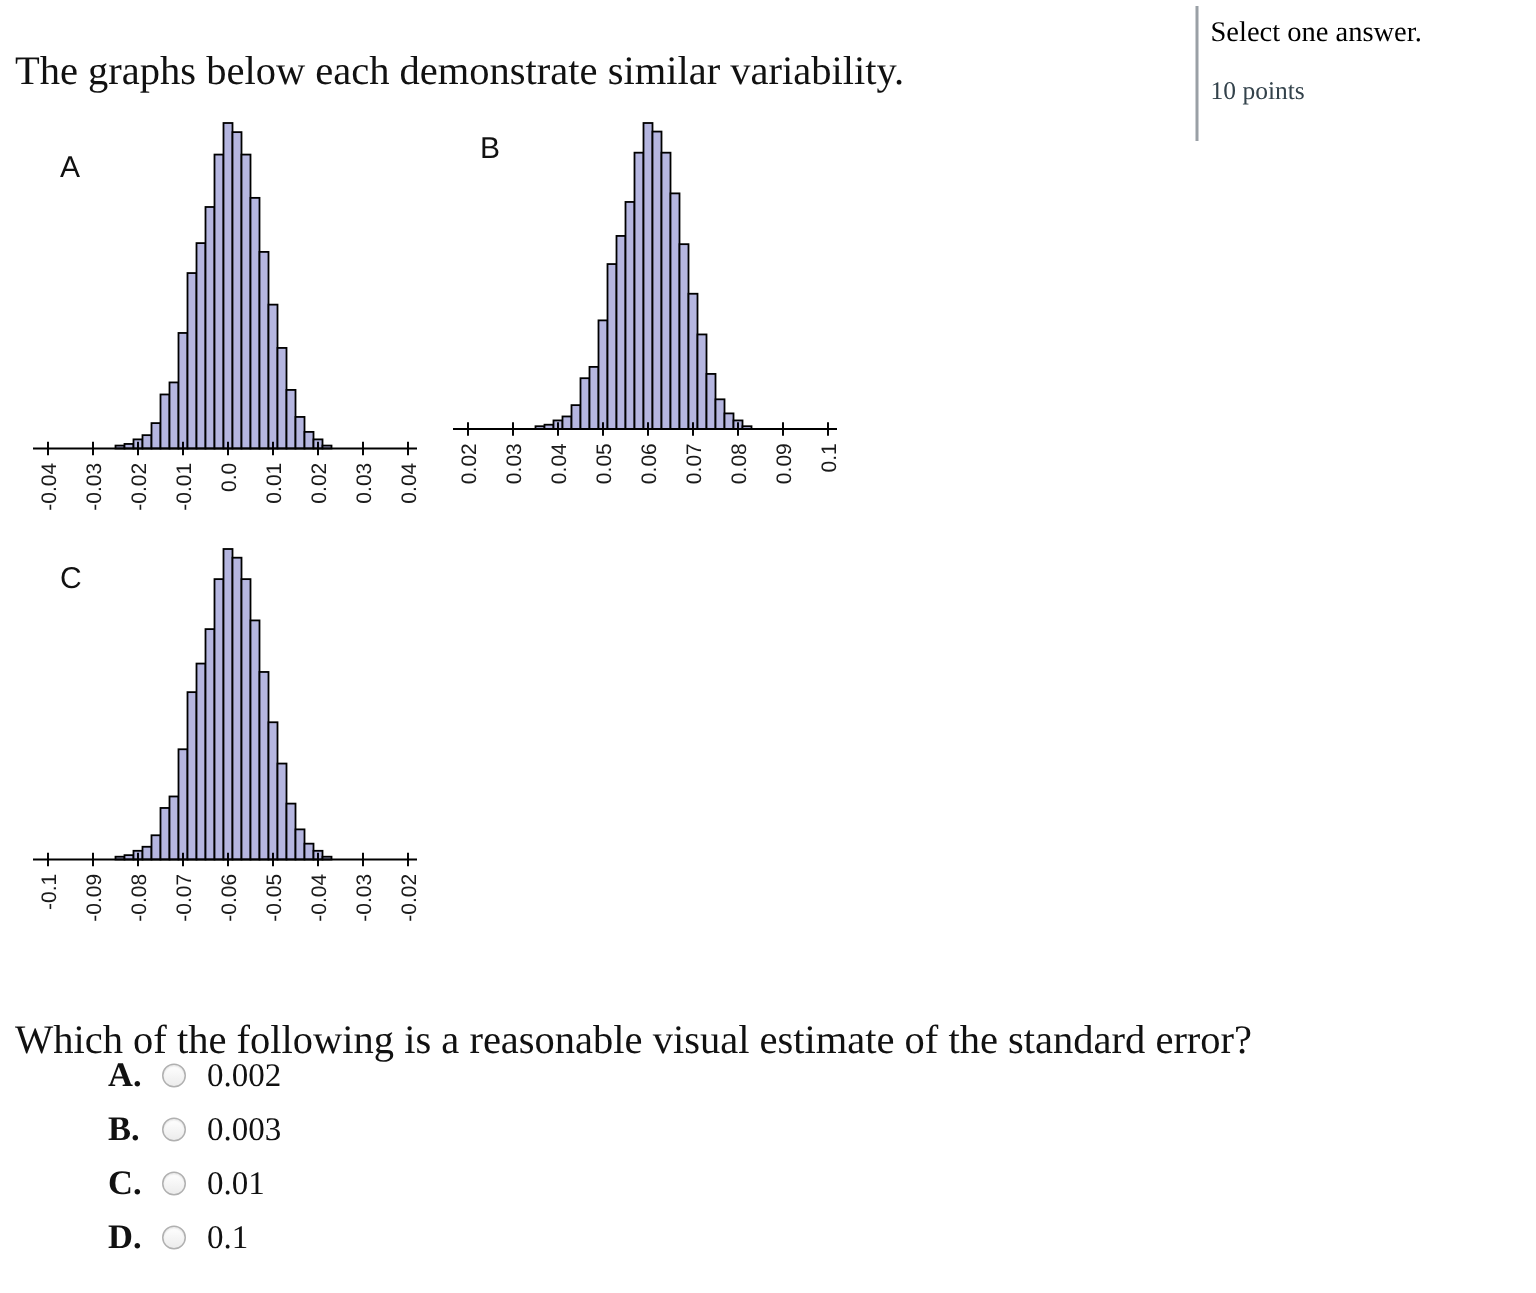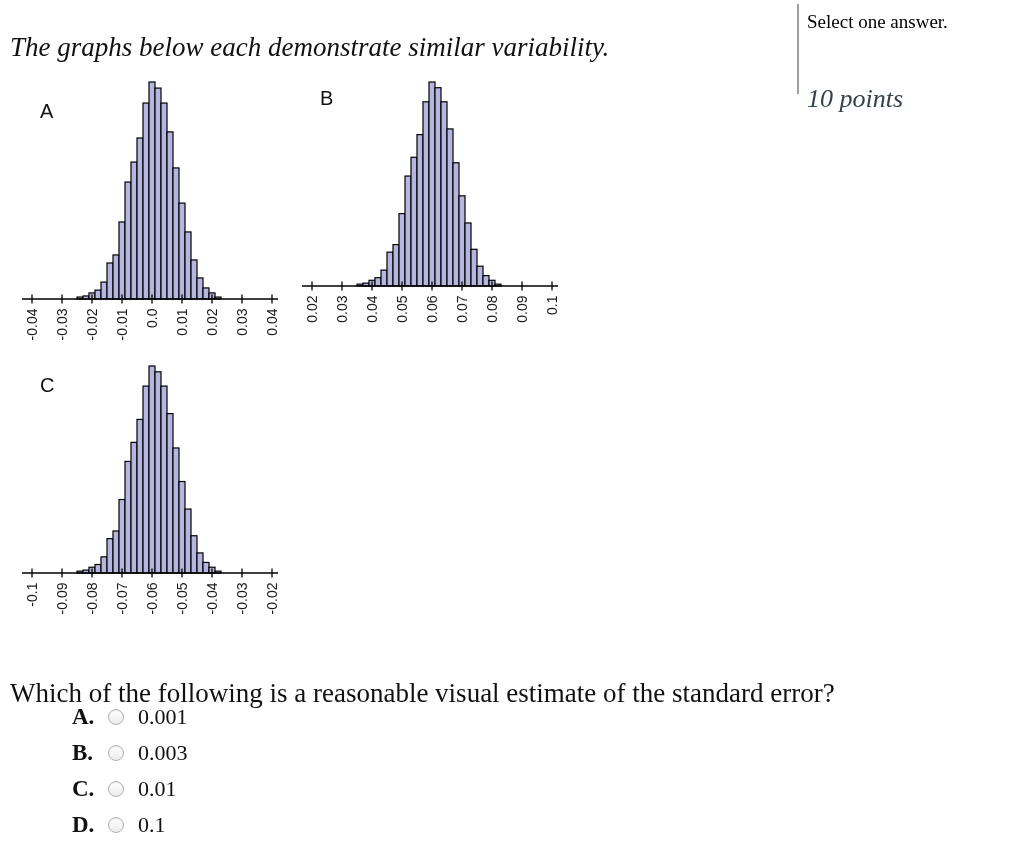--- a/index.html
+++ b/index.html
@@ -4,33 +4,33 @@
 <style>
   * { box-sizing: border-box; }
   html, body { margin: 0; padding: 0; }
   body {
     width: 1024px; height: 862px; position: relative;
     background: #ffffff; overflow: hidden;
     font-family: "Liberation Serif", serif; color: #111111;
   }
   .intro {
     position: absolute; left: 10px; top: 14px;
-    font-size: 27px; font-weight: normal; white-space: nowrap; font-style: italic;
+    font-size: 27px; font-weight: normal; white-space: nowrap;
   }
   .divider {
     position: absolute; left: 797px; top: 4px;
     width: 2px; height: 90px; background: #9aa0a6;
   }
   .sb1 {
     position: absolute; left: 807px; top: 11px;
     font-size: 19px; color: #33424b; white-space: nowrap;
   }
   .sb2 {
     position: absolute; left: 807px; top: 51px;
-    font-size: 26px; font-style: italic; color: #33424b; white-space: nowrap; margin-top: 33px;
+    font-size: 17px; color: #33424b; white-space: nowrap;
   }
   .charts-area { position: absolute; left: 0; top: 0; width: 1024px; height: 862px; }
   .question {
     position: absolute; left: 10px; top: 647px;
     font-size: 27px; white-space: nowrap; margin-top: 31px;
   }
   .opt {
     position: absolute; left: 72px; height: 36px;
     display: flex; align-items: center;
   }
@@ -194,21 +194,21 @@
       <text x="257" y="238.5" transform="rotate(-90 257 238.5)" text-anchor="end" font-size="14" font-family="&quot;Liberation Sans&quot;, sans-serif" fill="#1a1a1a">-0.02</text>
       <text x="20" y="48" font-size="20" font-family="&quot;Liberation Sans&quot;, sans-serif" fill="#111111">C</text>
     </svg>
   </div>
 
 <div class="question">Which of the following is a reasonable visual estimate of the standard error?</div>
 
 <div class="opt" style="top:699px">
   <span class="opt-letter">A.</span>
   <span class="radio"></span>
-  <span class="opt-value">0.001</span>
+  <span class="opt-value">0.002</span>
 </div>
 <div class="opt" style="top:735px">
   <span class="opt-letter">B.</span>
   <span class="radio"></span>
   <span class="opt-value">0.003</span>
 </div>
 <div class="opt" style="top:771px">
   <span class="opt-letter">C.</span>
   <span class="radio"></span>
   <span class="opt-value">0.01</span>

